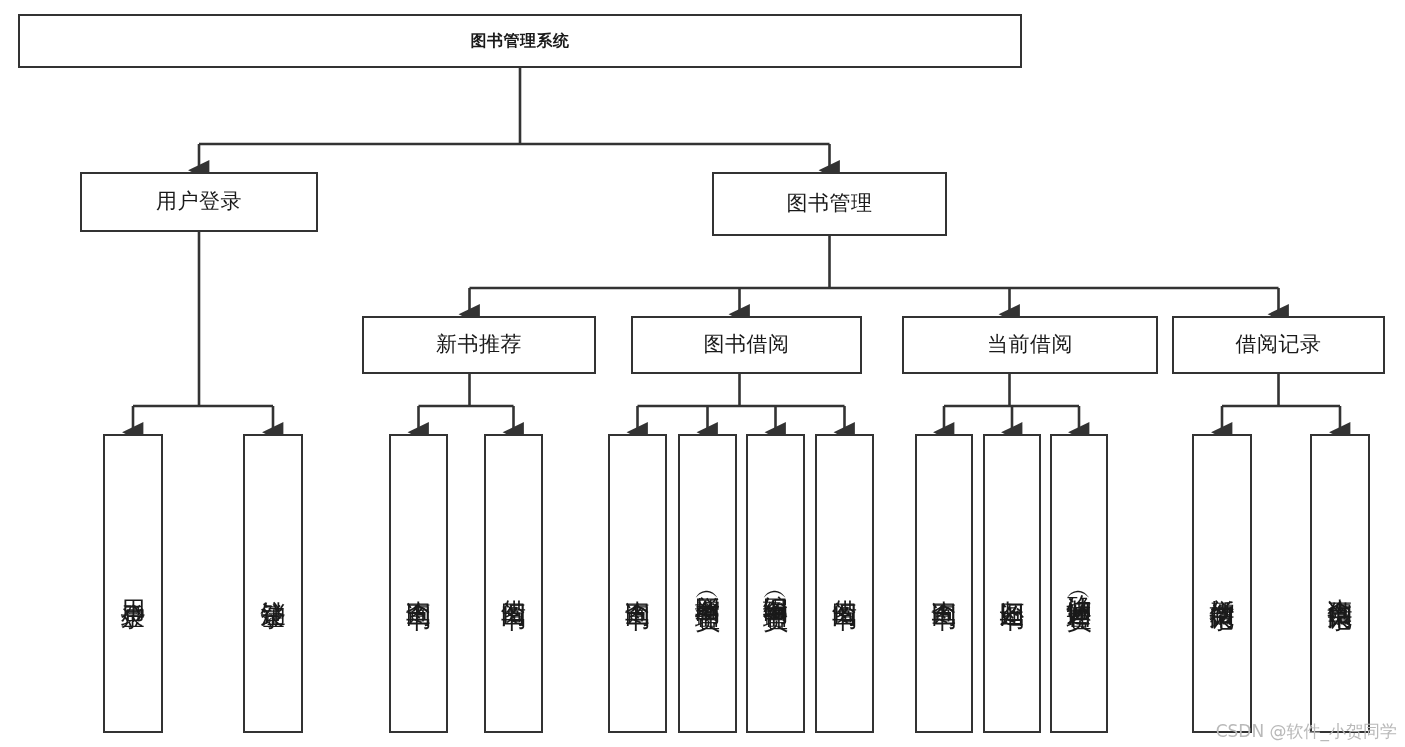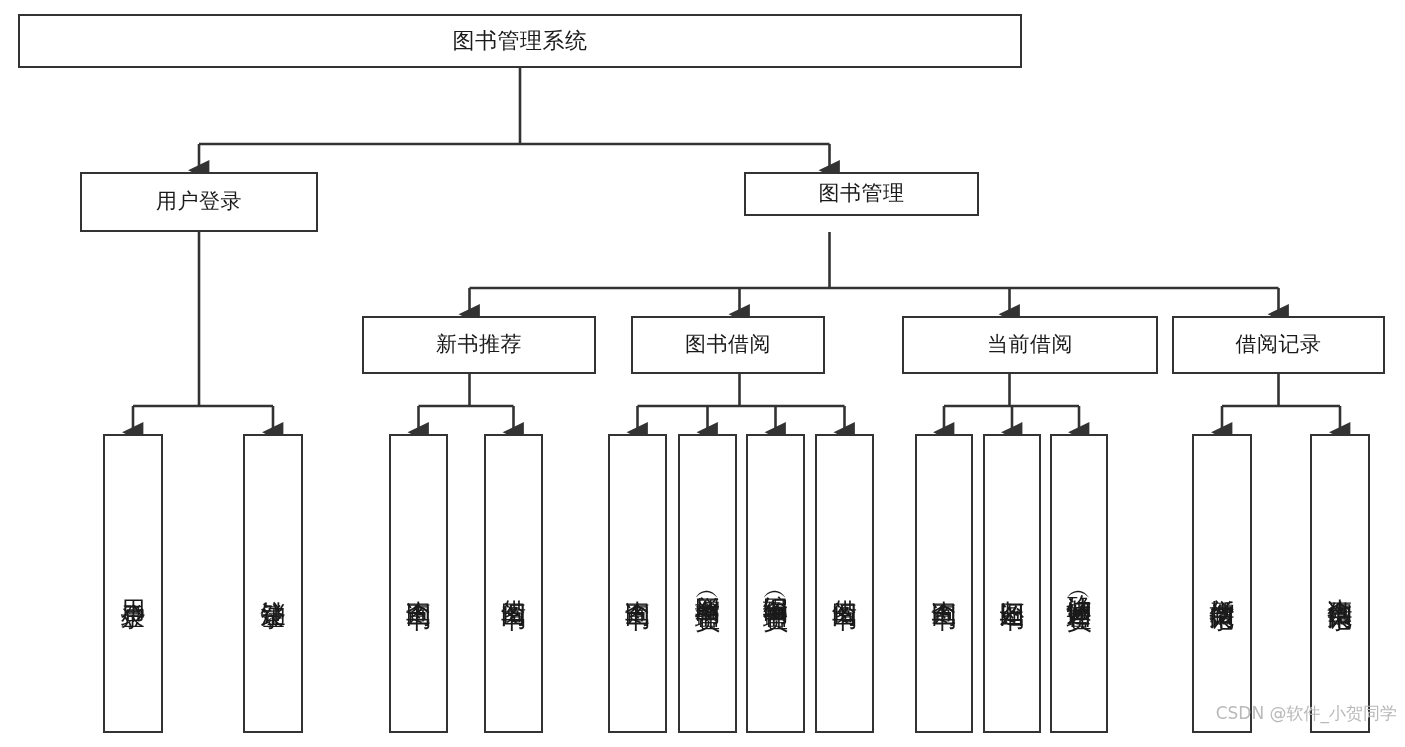--- a/index.html
+++ b/index.html
@@ -38,39 +38,40 @@
   .node .lbl {
     color: #1a1a1a;
     text-align: center;
     line-height: 1.22;
     letter-spacing: 0.5px;
   }
   .node.horiz .lbl {
     font-size: 21px;
   }
   .node.root .lbl {
-    font-size: 22px;
+    font-size: 16px;
+    font-weight: bold;
   }
   .node.vert {
     align-items: center;
     justify-content: center;
   }
   .node.vert .lbl {
     writing-mode: vertical-rl;
     text-orientation: upright;
     font-size: 25px;
     line-height: 1.0;
     letter-spacing: 2px;
     white-space: nowrap;
     max-height: 280px;
   }
   #watermark {
     position: absolute;
     right: 8px;
-    bottom: 22px;
+    bottom: 4px;
     font-size: 17px;
     color: #b9b9b9;
     z-index: 5;
     white-space: nowrap;
     font-family: "DejaVu Sans", "Liberation Sans", sans-serif;
   }
 </style>
 </head>
 <body>
 
@@ -119,27 +120,27 @@
       </g>
   </svg>
 
   <div id="nodes-layer">
       <div class="node root horiz" style="left: 18px; top: 14px; width: 1004px; height: 54px;">
         <span class="lbl">图书管理系统</span>
       </div>
       <div class="node level1 horiz" style="left: 80px; top: 172px; width: 238px; height: 60px;">
         <span class="lbl">用户登录</span>
       </div>
-      <div class="node level1 horiz" style="left: 744px; top: 172px; width: 235px; height: 44px;">
+      <div class="node level1 horiz" style="left: 712px; top: 172px; width: 235px; height: 64px;">
         <span class="lbl">图书管理</span>
       </div>
       <div class="node level2 horiz" style="left: 362px; top: 316px; width: 234px; height: 58px;">
         <span class="lbl">新书推荐</span>
       </div>
-      <div class="node level2 horiz" style="left: 631px; top: 316px; width: 194px; height: 58px;">
+      <div class="node level2 horiz" style="left: 631px; top: 316px; width: 231px; height: 58px;">
         <span class="lbl">图书借阅</span>
       </div>
       <div class="node level2 horiz" style="left: 902px; top: 316px; width: 256px; height: 58px;">
         <span class="lbl">当前借阅</span>
       </div>
       <div class="node level2 horiz" style="left: 1172px; top: 316px; width: 213px; height: 58px;">
         <span class="lbl">借阅记录</span>
       </div>
       <div class="node leaf vert" style="left: 103px; top: 434px; width: 60px; height: 299px;">
         <span class="lbl">用户登录</span>

